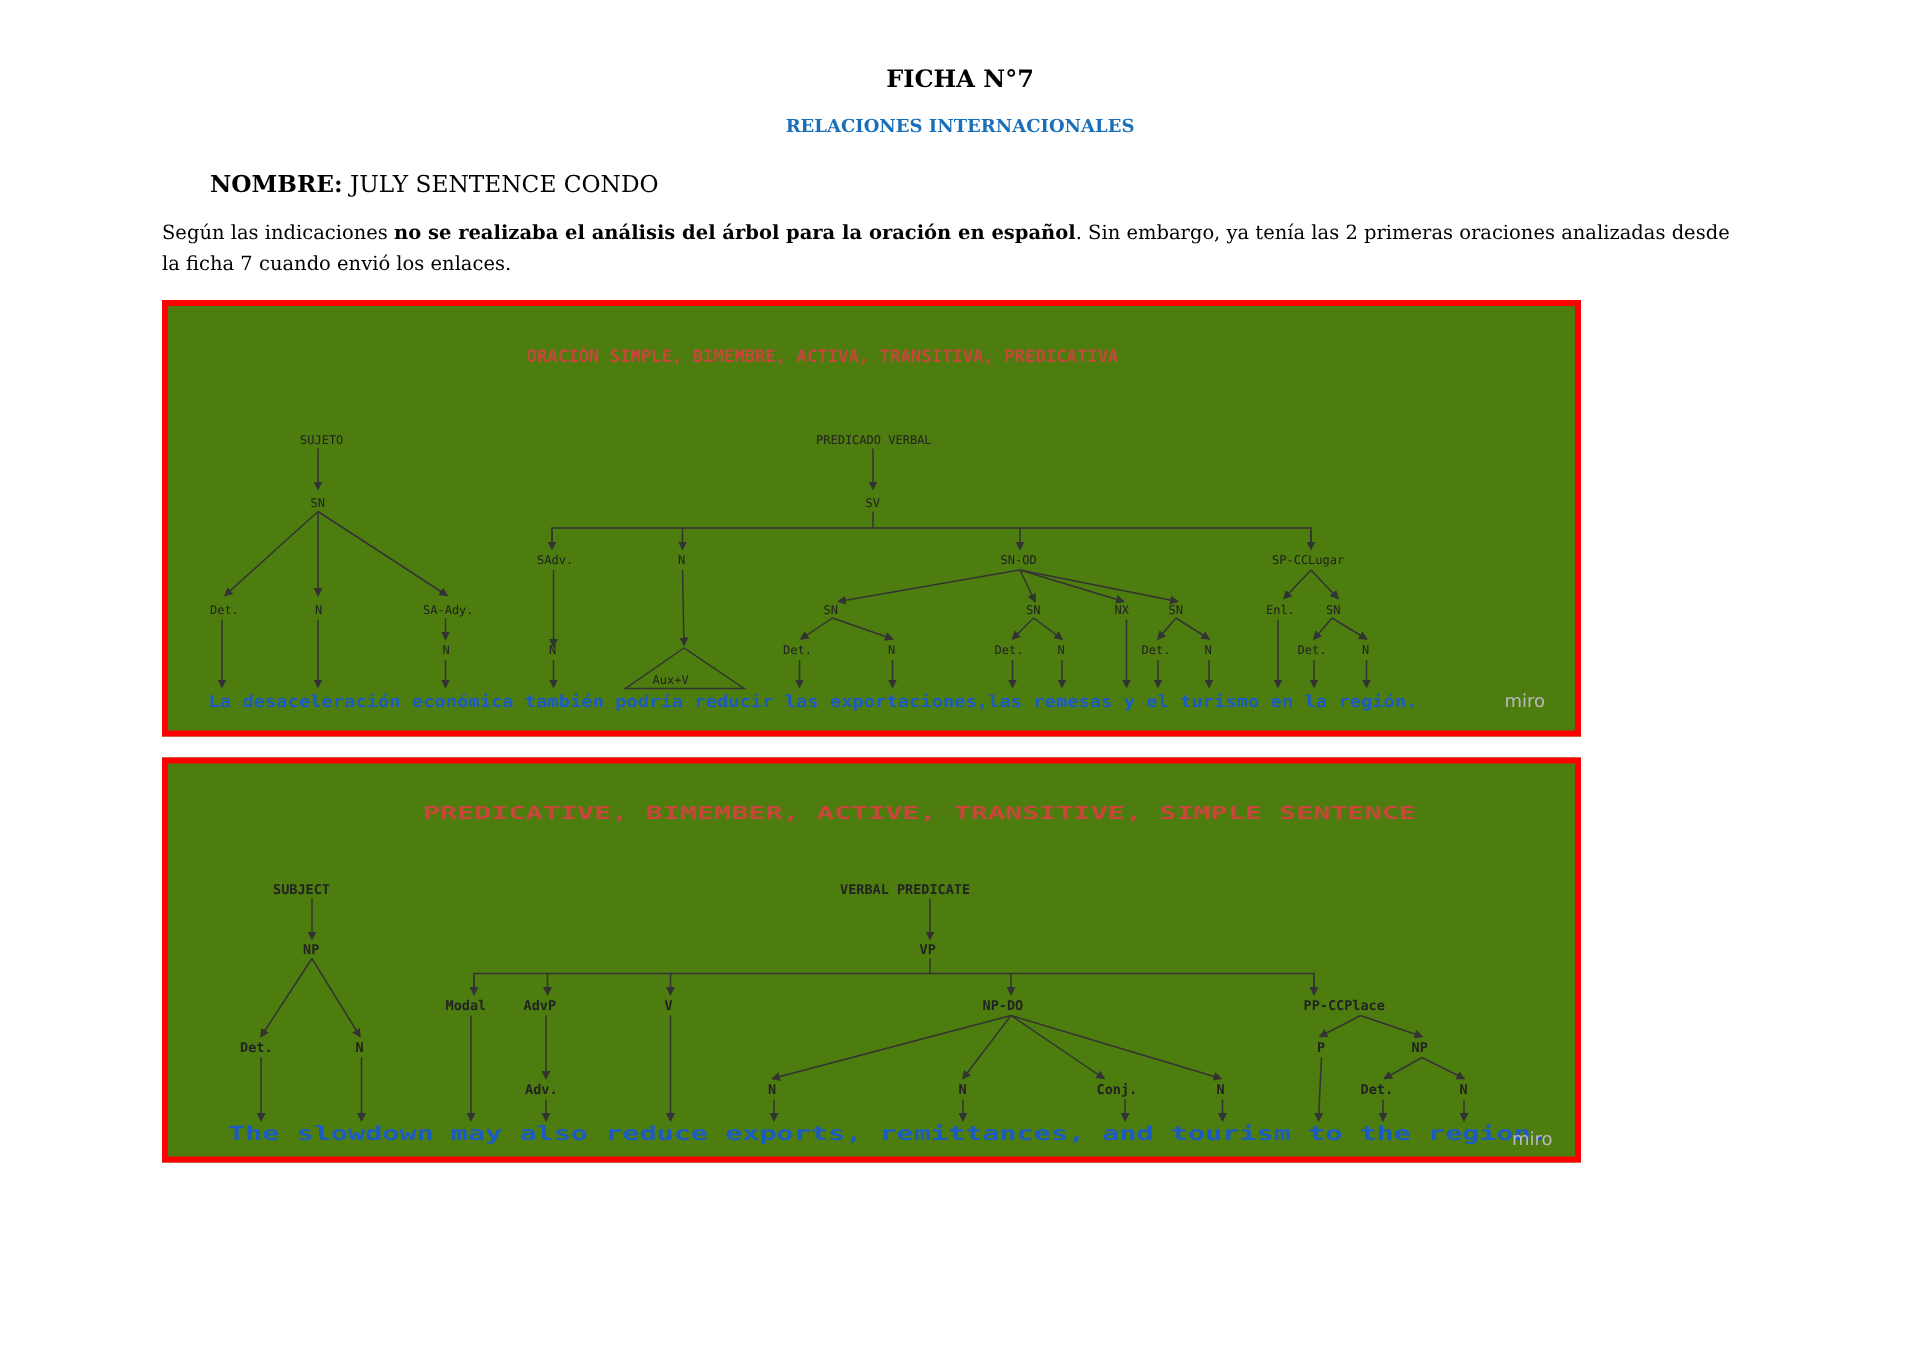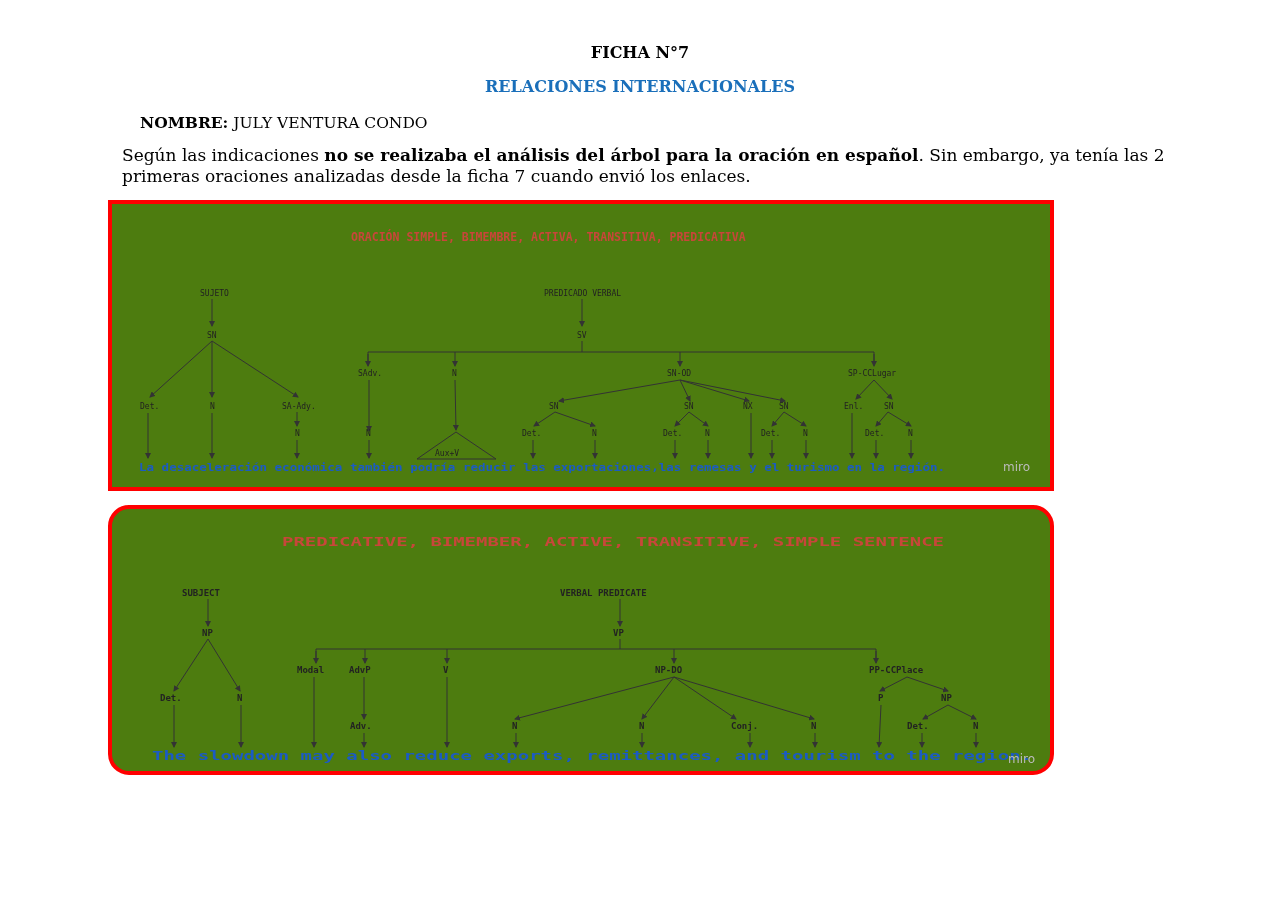--- a/index.html
+++ b/index.html
@@ -1,41 +1,41 @@
 <!DOCTYPE html>
 <html><head>
 <meta charset="utf-8">
 <style>
   html, body { margin:0; padding:0; background:#ffffff; }
   body { width:1280px; height:905px; position:relative; overflow:hidden; font-family:"DejaVu Serif", serif; color:#000; }
   .page-title { position:absolute; top:43px; left:0; width:1280px; text-align:center; font-size:16px; font-weight:bold; }
-  .page-subtitle { position:absolute; top:77px; left:0; width:1280px; text-align:center; font-size:16px; font-weight:bold; color:#1a6fba; }
+  .page-subtitle { position:absolute; top:77px; left:0; width:1280px; text-align:center; font-size:12px; font-weight:bold; color:#1a6fba; }
   .name-line { position:absolute; top:113px; left:108px; font-size:15.5px; }
   .name-line b { font-weight:bold;margin-left:32px; }
-  .paragraph { position:absolute; top:145px; left:122px; width:1060px; font-size:17px; line-height:21px; }
+  .paragraph { position:absolute; top:145px; left:108px; width:1060px; font-size:13px; line-height:21px; }
   .tree-box { position:absolute; left:108px; width:946px; border:4px solid #ff0000; background:#4d7c0f; box-sizing:border-box; }
   #box1 { top:200px; height:291px; }
-  #box2 { top:505px; height:270px;border-radius:21px; }
+  #box2 { top:505px; height:270px; }
   .tree-box svg { position:absolute; left:0; top:0; }
   .tree-title { font-family:"DejaVu Sans Mono", monospace; font-weight:bold; fill:#c8463a; }
   .node { font-family:"DejaVu Sans Mono", monospace; font-size:8px; fill:#222; }
   .node-b { font-family:"DejaVu Sans Mono", monospace; font-size:9px; font-weight:bold; fill:#222; }
   .sentence { font-family:"DejaVu Sans Mono", monospace; font-weight:bold; fill:#1b5bc4; }
   .watermark { font-family:"DejaVu Sans", sans-serif; font-size:12px; fill:#bbbbbb; }
   line, polyline, path { stroke:#333; stroke-width:1; fill:none; }
 </style>
 </head>
 <body>
 
 <div class="page-title">FICHA N°7</div>
 <div class="page-subtitle">RELACIONES INTERNACIONALES</div>
 
 <div class="name-line">
   <b>NOMBRE:</b>
-  <span>JULY VENTURA CONDO</span>
+  <span>JULY SENTENCE CONDO</span>
 </div>
 
 <div class="paragraph"><span>Según las indicaciones </span><b>no se realizaba el análisis del árbol para la oración en español</b><span>. Sin embargo, ya tenía las 2 primeras oraciones analizadas desde la ficha 7 cuando envió los enlaces.</span></div>
 
 <div class="tree-box" id="box1">
 <svg width="946" height="291" viewBox="0 0 946 291">
   <defs>
     <marker id="ar" markerWidth="6" markerHeight="6" refX="3" refY="5" orient="auto-start-reverse" viewBox="0 0 6 6">
       <path d="M0,0 L3,6 L6,0 Z" style="fill:#333;stroke:none"></path>
     </marker>

